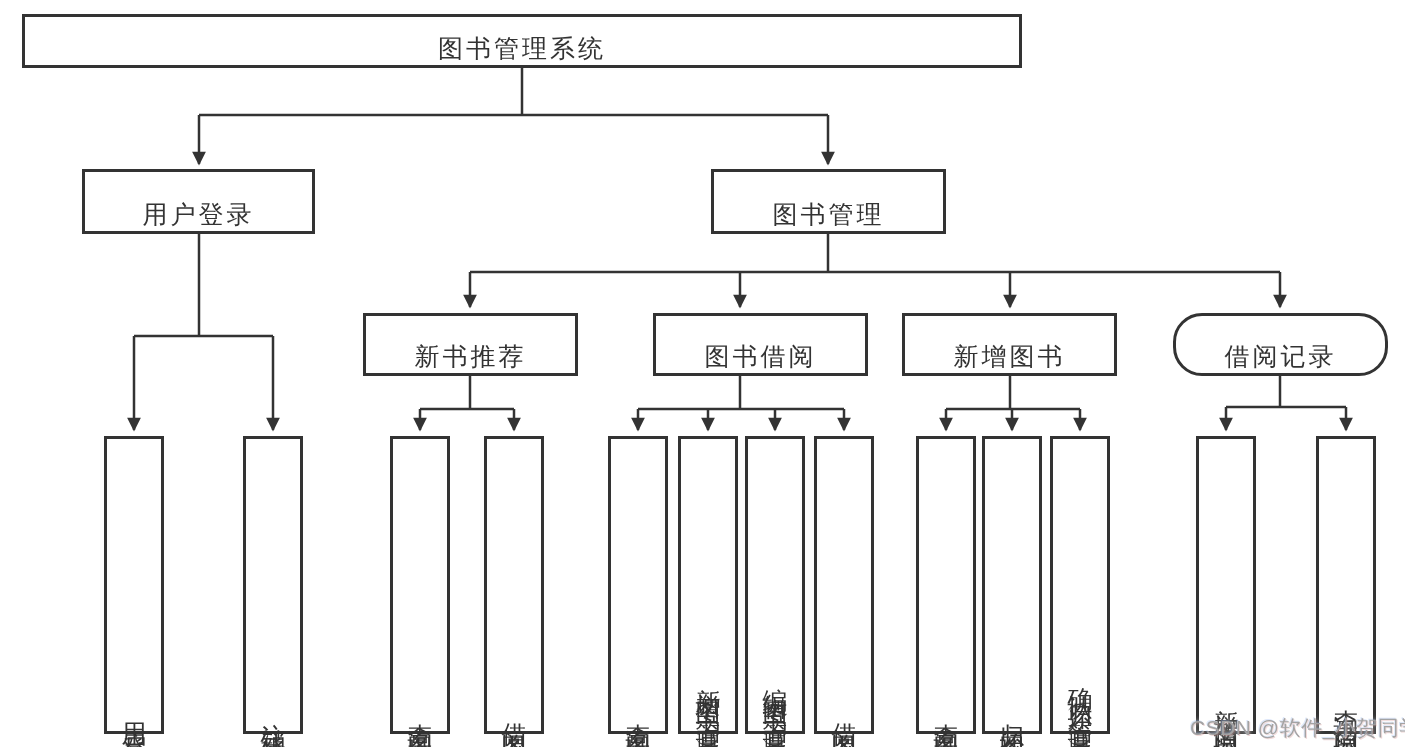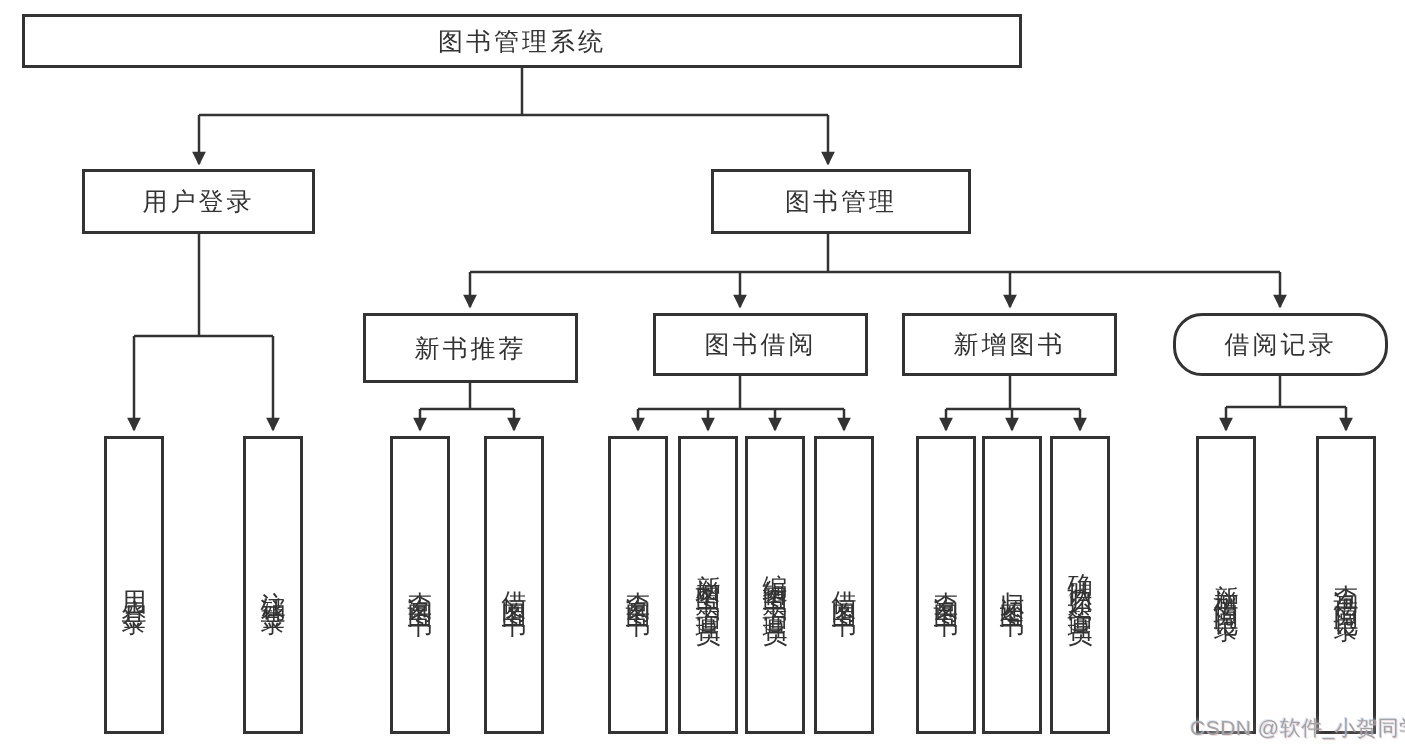--- a/index.html
+++ b/index.html
@@ -21,21 +21,21 @@
     left: 0; top: 0;
     width: 1405px; height: 747px;
     pointer-events: none;
   }
   .node {
     position: absolute;
     box-sizing: border-box;
     border: 3px solid #333333;
     background: #ffffff;
     display: flex;
-    align-items: center;
+    align-items: flex-end;
     justify-content: center;
   }
   .h-node .label {
     font-size: 25px;
     letter-spacing: 3px;
     white-space: nowrap;
     color: #333333;
   }
   .v-node .label {
     writing-mode: vertical-rl;
@@ -115,25 +115,25 @@
     </g>
   </svg>
 
   <div class="node h-node" style="left:22px; top:14px; width:1000px; height:54px;">
     <span class="label">图书管理系统</span>
   </div>
 
   <div class="node h-node" style="left:82px; top:169px; width:233px; height:65px;">
     <span class="label">用户登录</span>
   </div>
-  <div class="node h-node" style="left:711px; top:169px; width:260px; height:65px;">
+  <div class="node h-node" style="left:711px; top:169px; width:235px; height:65px;">
     <span class="label">图书管理</span>
   </div>
 
-  <div class="node h-node" style="left:363px; top:313px; width:215px; height:70px;">
+  <div class="node h-node" style="left:363px; top:313px; width:215px; height:63px;">
     <span class="label">新书推荐</span>
   </div>
   <div class="node h-node" style="left:633px; top:313px; width:215px; height:63px;margin-left:20px;">
     <span class="label">图书借阅</span>
   </div>
   <div class="node h-node" style="left:902px; top:313px; width:215px; height:63px;">
     <span class="label">新增图书</span>
   </div>
   <div class="node h-node" style="left:1173px; top:313px; width:215px; height:63px;border-radius:29px;">
     <span class="label">借阅记录</span>

